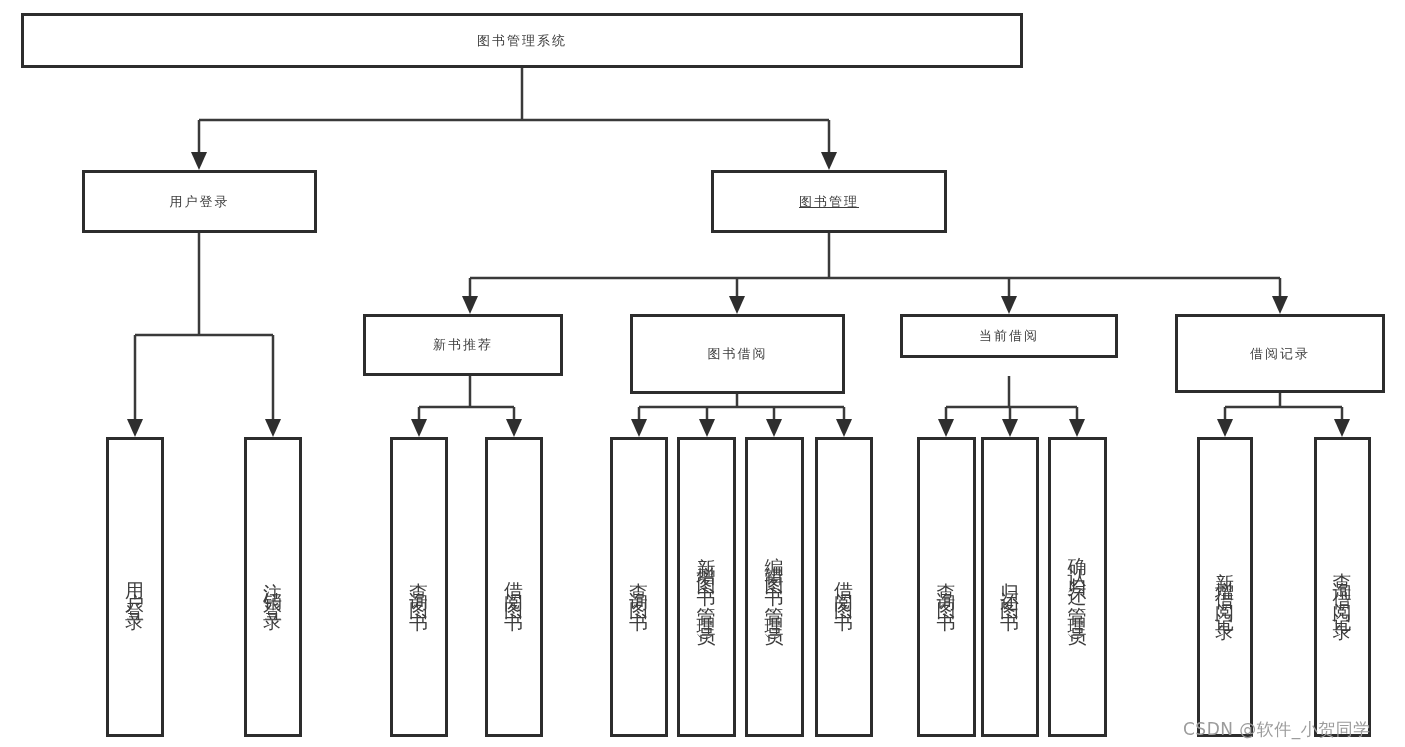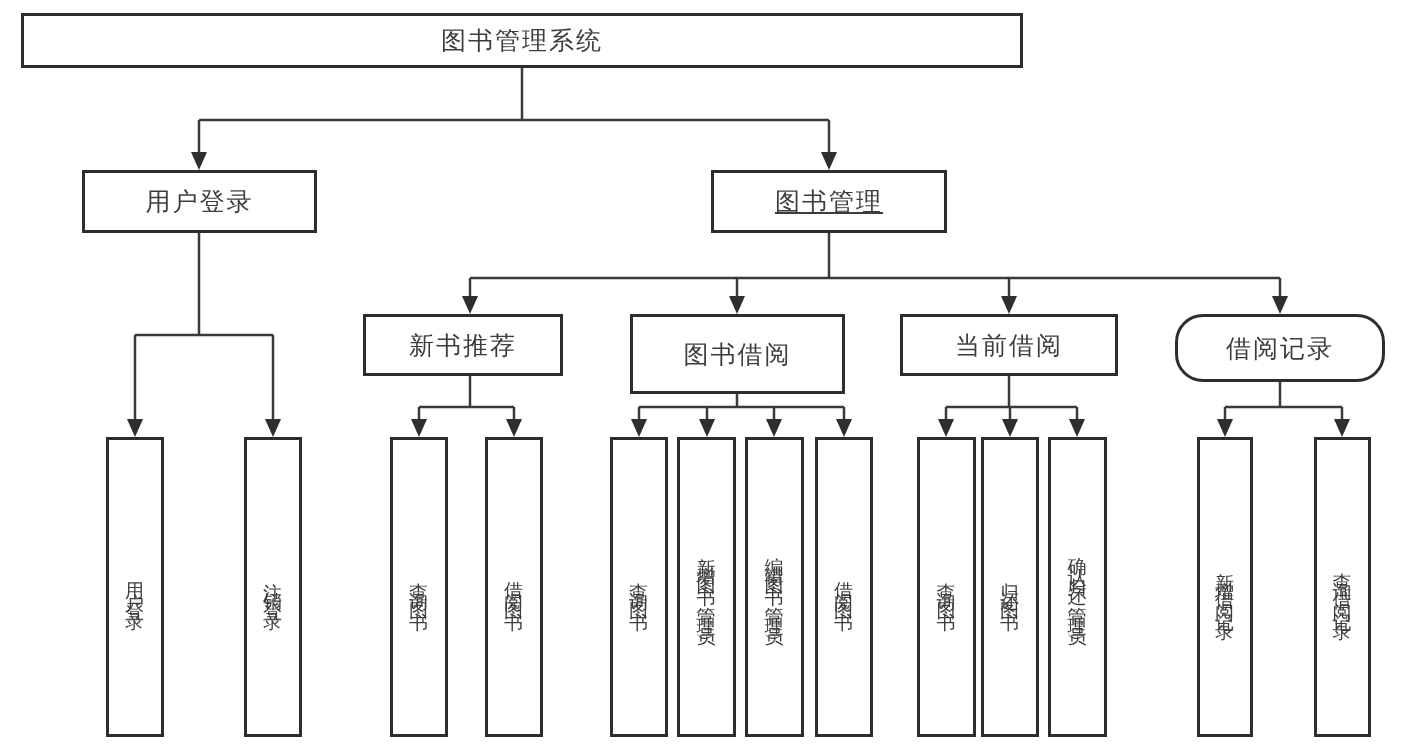--- a/index.html
+++ b/index.html
@@ -18,21 +18,21 @@
   }
   .node {
     position: absolute;
     box-sizing: border-box;
     border: 3px solid #2d2d2d;
     background: #ffffff;
     display: flex;
     align-items: center;
     justify-content: center;
     color: #3d3d3d;
-    font-size: 25px;
+    font-size: 13px;
     letter-spacing: 2px;
     text-align: center;
   }
   .leaf {
     writing-mode: vertical-rl;
     text-orientation: mixed;
     font-size: 19px;
     letter-spacing: 10px;
     line-height: 1;
     padding: 6px 0;
@@ -119,31 +119,32 @@
     </g>
   </svg>
 
   <div class="node" style="left:21px; top:13px; width:1002px; height:55px;">图书管理系统</div>
 
   <div class="node" style="left:82px; top:170px; width:235px; height:63px;">用户登录</div>
   <div class="node" style="left:711px; top:170px; width:236px; height:63px;text-decoration:underline;">图书管理</div>
 
   <div class="node" style="left:363px; top:314px; width:200px; height:62px;">新书推荐</div>
   <div class="node" style="left:630px; top:314px; width:215px; height:80px;">图书借阅</div>
-  <div class="node" style="left:900px; top:314px; width:218px; height:62px;">当前借阅</div>
-  <div class="node" style="left:1175px; top:314px; width:210px; height:68px;border-radius:28px;">借阅记录</div>
+  <div class="node" style="left:900px; top:314px; width:218px; height:44px;">当前借阅</div>
+  <div class="node" style="left:1175px; top:314px; width:210px; height:79px;">借阅记录</div>
 
   <div class="node leaf" style="left:106px; top:437px; width:58px; height:300px;">用户登录</div>
   <div class="node leaf" style="left:244px; top:437px; width:58px; height:300px;">注销登录</div>
   <div class="node leaf" style="left:390px; top:437px; width:58px; height:300px;">查询图书</div>
   <div class="node leaf" style="left:485px; top:437px; width:58px; height:300px;">借阅图书</div>
   <div class="node leaf" style="left:610px; top:437px; width:58px; height:300px;">查询图书</div>
   <div class="node leaf" style="left:677px; top:437px; width:59px; height:300px;">新增图书（管理员）</div>
   <div class="node leaf" style="left:745px; top:437px; width:59px; height:300px;">编辑图书（管理员）</div>
   <div class="node leaf" style="left:815px; top:437px; width:58px; height:300px;">借阅图书</div>
   <div class="node leaf" style="left:917px; top:437px; width:59px; height:300px;">查询图书</div>
   <div class="node leaf" style="left:981px; top:437px; width:58px; height:300px;">归还图书</div>
   <div class="node leaf" style="left:1048px; top:437px; width:59px; height:300px;">确认归还（管理员）</div>
   <div class="node leaf" style="left:1197px; top:437px; width:56px; height:300px;">新增借阅记录</div>
   <div class="node leaf" style="left:1314px; top:437px; width:57px; height:300px;">查询借阅记录</div>
 
+  <div class="watermark">CSDN @软件_小贺同学</div>
 
 </div>
 
 </body></html>

